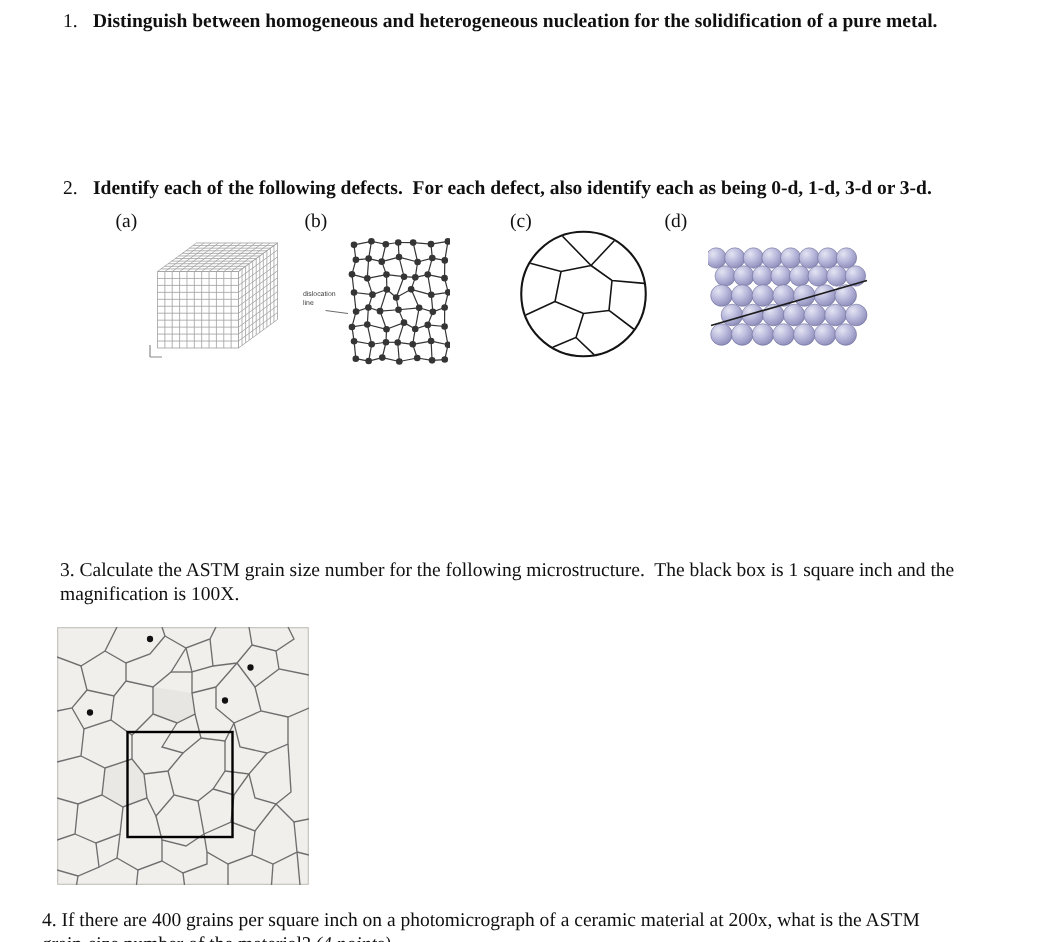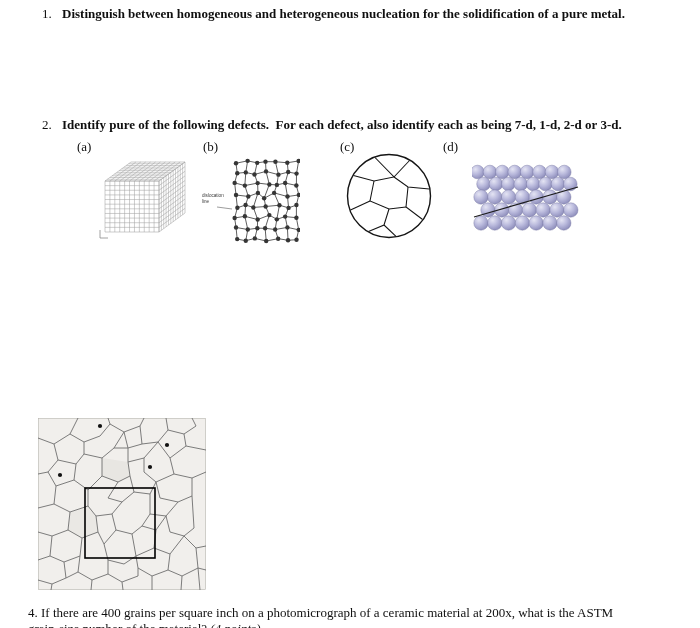--- a/index.html
+++ b/index.html
@@ -28,21 +28,21 @@
 
 <div class="page">
 
   <div class="q qrow" style="left:42px; top:6px; width:610px;">
     <span class="qnum">1.</span>
     <span class="qtext" style="width:590px;">Distinguish between homogeneous and heterogeneous nucleation for the solidification of a pure metal.</span>
   </div>
 
   <div class="q qrow" style="left:42px; top:117px; width:645px;">
     <span class="qnum">2.</span>
-    <span class="qtext"><span>Identify </span><b>pure</b><span> of the following defects.  For each defect, also identify each as being 7-d, 1-d, 2-d or 3-d.</span></span>
+    <span class="qtext"><span>Identify </span><b>each</b><span> of the following defects.  For each defect, also identify each as being 0-d, 1-d, 3-d or 3-d.</span></span>
   </div>
 
   <div class="fig-label" style="left:77px; top:139px;">(a)</div>
   <div class="fig-label" style="left:203px; top:139px;">(b)</div>
   <div class="fig-label" style="left:340px; top:139px;">(c)</div>
   <div class="fig-label" style="left:443px; top:139px;">(d)</div>
 
   <svg id="figA" class="fig" style="left:97px; top:150px;" width="95" height="92">
       <g stroke="#a3a3a3" stroke-width="0.55" fill="none">
         <line x1="8" y1="31" x2="8" y2="82"></line>
@@ -344,20 +344,21 @@
         <circle cx="22.8" cy="60" r="7.2"></circle>
         <circle cx="36.6" cy="60" r="7.2"></circle>
         <circle cx="50.400000000000006" cy="60" r="7.2"></circle>
         <circle cx="64.2" cy="60" r="7.2"></circle>
         <circle cx="78" cy="60" r="7.2"></circle>
         <circle cx="91.80000000000001" cy="60" r="7.2"></circle>
       </g>
       <line x1="2" y1="54" x2="106" y2="24" stroke="#1c1c1c" stroke-width="1.1"></line>
     </svg>
 
+  <div class="q plain" style="left:40px; top:372px; width:628px;">3. Calculate the ASTM grain size number for the following microstructure.  The black box is 1 square inch and the magnification is 100X.</div>
 
   <svg class="fig" style="left:38px; top:418px;" width="168" height="172">
     <rect x="0.5" y="0.5" width="167" height="171" class="micro-bg"></rect>
     <g class="micro-fill">
       <polygon points="64,40 64,58 80,64 92,58 90,44" fill="#e8e6e2"></polygon>
       <polygon points="30,112 44,120 60,114 58,98 50,88 32,94" fill="#eae8e4"></polygon>
     </g>
     <g class="micro-path">
       <path d="M0,20 L16,26 L32,16 L40,0"></path>
       <path d="M32,16 L46,24 L62,18 L72,6 L70,0"></path>

